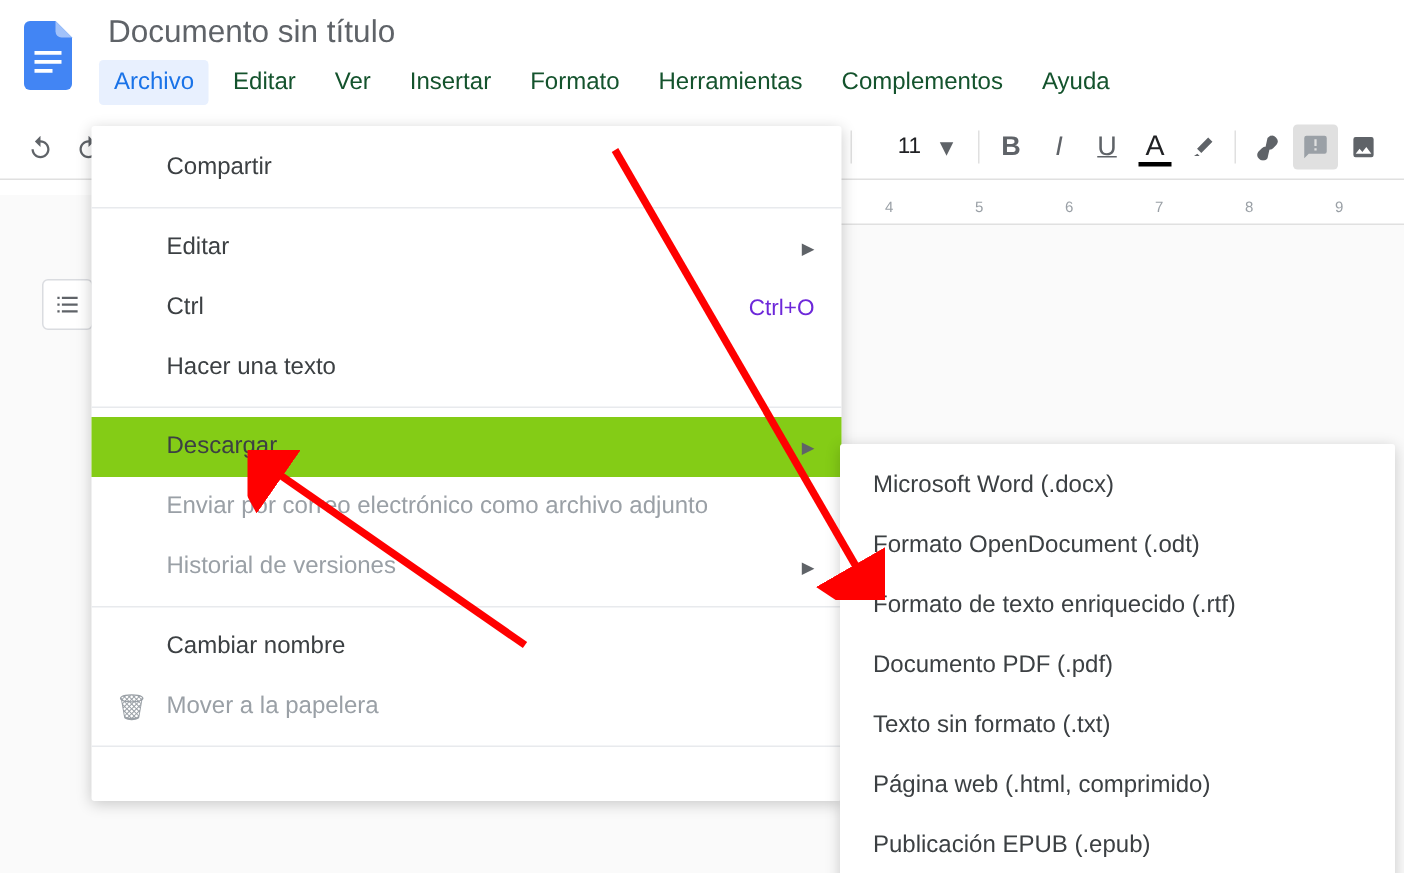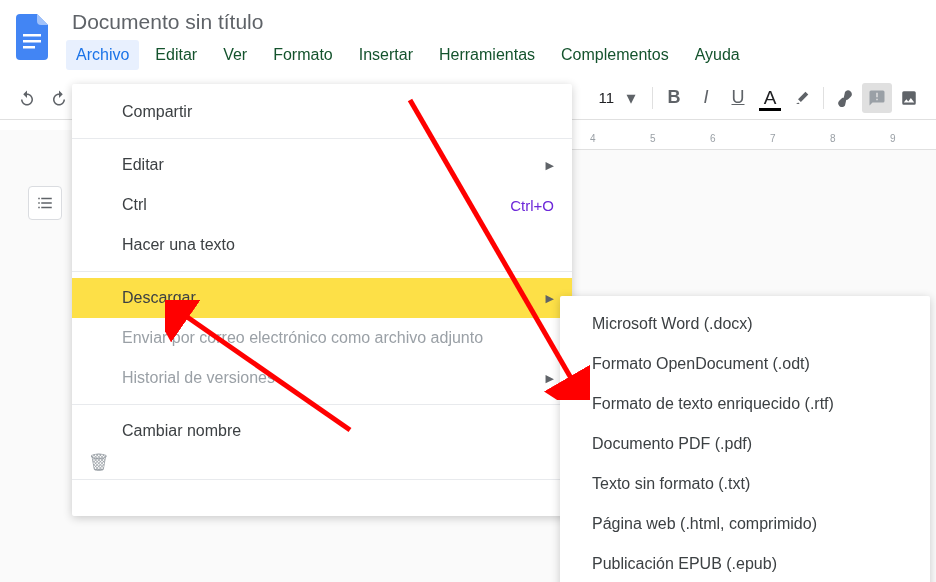--- a/index.html
+++ b/index.html
@@ -18,31 +18,31 @@
 .tool-sep { width: 1px; height: 22px; background: #e0e0e0; margin: 0 4px; }
 .font-size { width: 40px; text-align: right; font-size: 15px; color: #202124; }
 .font-a { font-size: 19px; color: #202124; position: relative; }
 .font-a-underline { position: absolute; bottom: 2px; left: 4px; right: 4px; height: 3px; background: #000; }
 
 .canvas { position: absolute; top: 130px; left: 0; right: 0; bottom: 0; background: #fafafa; }
 .ruler { position: absolute; top: 0; left: 560px; right: 0; height: 20px; background: #fff; border-bottom: 1px solid #e0e0e0; font-size: 10px; color: #9aa0a6; }
 .ruler-tick { position: absolute; top: 3px; font-size: 10px; }
 .outline-btn { position: absolute; top: 56px; left: 28px; width: 34px; height: 34px; border: 1px solid #dadce0; border-radius: 4px; display: flex; align-items: center; justify-content: center; color: #5f6368; background: #fff; cursor: pointer; }
 
-.dropdown { position: absolute; top: 84px; left: 72px; width: 500px; background: #fff; box-shadow: 0 2px 10px rgba(0,0,0,0.2); border-radius: 2px; padding: 8px 0; z-index: 10; }
+.dropdown { position: absolute; top: 84px; left: 61px; width: 500px; background: #fff; box-shadow: 0 2px 10px rgba(0,0,0,0.2); border-radius: 2px; padding: 8px 0; z-index: 10; }
 .dd-item { padding: 11px 18px 11px 50px; font-size: 16px; color: #3c4043; display: flex; align-items: center; justify-content: space-between; cursor: pointer; position: relative; }
-.dd-item.hover { background: #fde047; }
+.dd-item.hover { background: #84cc16; }
 .dd-item.disabled { color: #9aa0a6; cursor: default; }
 .dd-sep { height: 1px; background: #e8eaed; margin: 6px 0; }
 .dd-arrow { color: #5f6368; font-size: 11px; }
 .dd-shortcut { color: #6d28d9; font-size: 15px; }
 .dd-icon { position: absolute; left: 16px; color: #9aa0a6; font-size: 17px; }
 
 .submenu { position: absolute; top: 296px; left: 560px; width: 370px; background: #fff; box-shadow: 0 2px 10px rgba(0,0,0,0.2); border-radius: 2px; padding: 8px 0; z-index: 11; }
-.sub-item { padding: 11px 32px; font-size: 16px; color: #3c4043; cursor: pointer; }
+.sub-item { padding: 11px 22px; font-size: 16px; color: #3c4043; cursor: pointer; }
 
 svg.arrow { position: absolute; z-index: 20; pointer-events: none; }
 </style>
 </head>
 <body>
 
 <div class="header">
   <div class="doc-icon">
     <svg viewBox="0 0 40 48">
         <path fill="#4285f4" d="M8 2h17l11 11v31a4 4 0 0 1-4 4H8a4 4 0 0 1-4-4V6a4 4 0 0 1 4-4z"></path>
@@ -51,22 +51,22 @@
         <rect x="11" y="28" width="18" height="2.5" fill="#fff"></rect>
         <rect x="11" y="34" width="12" height="2.5" fill="#fff"></rect>
       </svg>
   </div>
   <div class="doc-info">
     <div class="doc-title">Documento sin título</div>
     <div class="menubar">
       <div class="menubar-item active">Archivo</div>
       <div class="menubar-item">Editar</div>
       <div class="menubar-item">Ver</div>
+      <div class="menubar-item">Insertar</div>
       <div class="menubar-item">Formato</div>
-      <div class="menubar-item">Insertar</div>
       <div class="menubar-item">Herramientas</div>
       <div class="menubar-item">Complementos</div>
       <div class="menubar-item">Ayuda</div>
     </div>
   </div>
 </div>
 
 <div class="toolbar">
   <div class="tool-btn">
       <svg width="18" height="18" viewBox="0 0 24 24">
@@ -159,20 +159,21 @@
   <div class="dd-item disabled">
       <span>Historial de versiones</span>
       <span class="dd-arrow">▶</span>
     </div>
   <div class="dd-sep"></div>
   <div class="dd-item">
       <span>Cambiar nombre</span>
     </div>
   <div class="dd-item disabled">
       <span class="dd-icon">🗑</span>
+      <span>Mover a la papelera</span>
     </div>
   <div class="dd-sep"></div>
   <div class="dd-item">
       <span></span>
     </div>
 </div>
 
 <div class="submenu">
   <div class="sub-item">Microsoft Word (.docx)</div>
   <div class="sub-item">Formato OpenDocument (.odt)</div>

